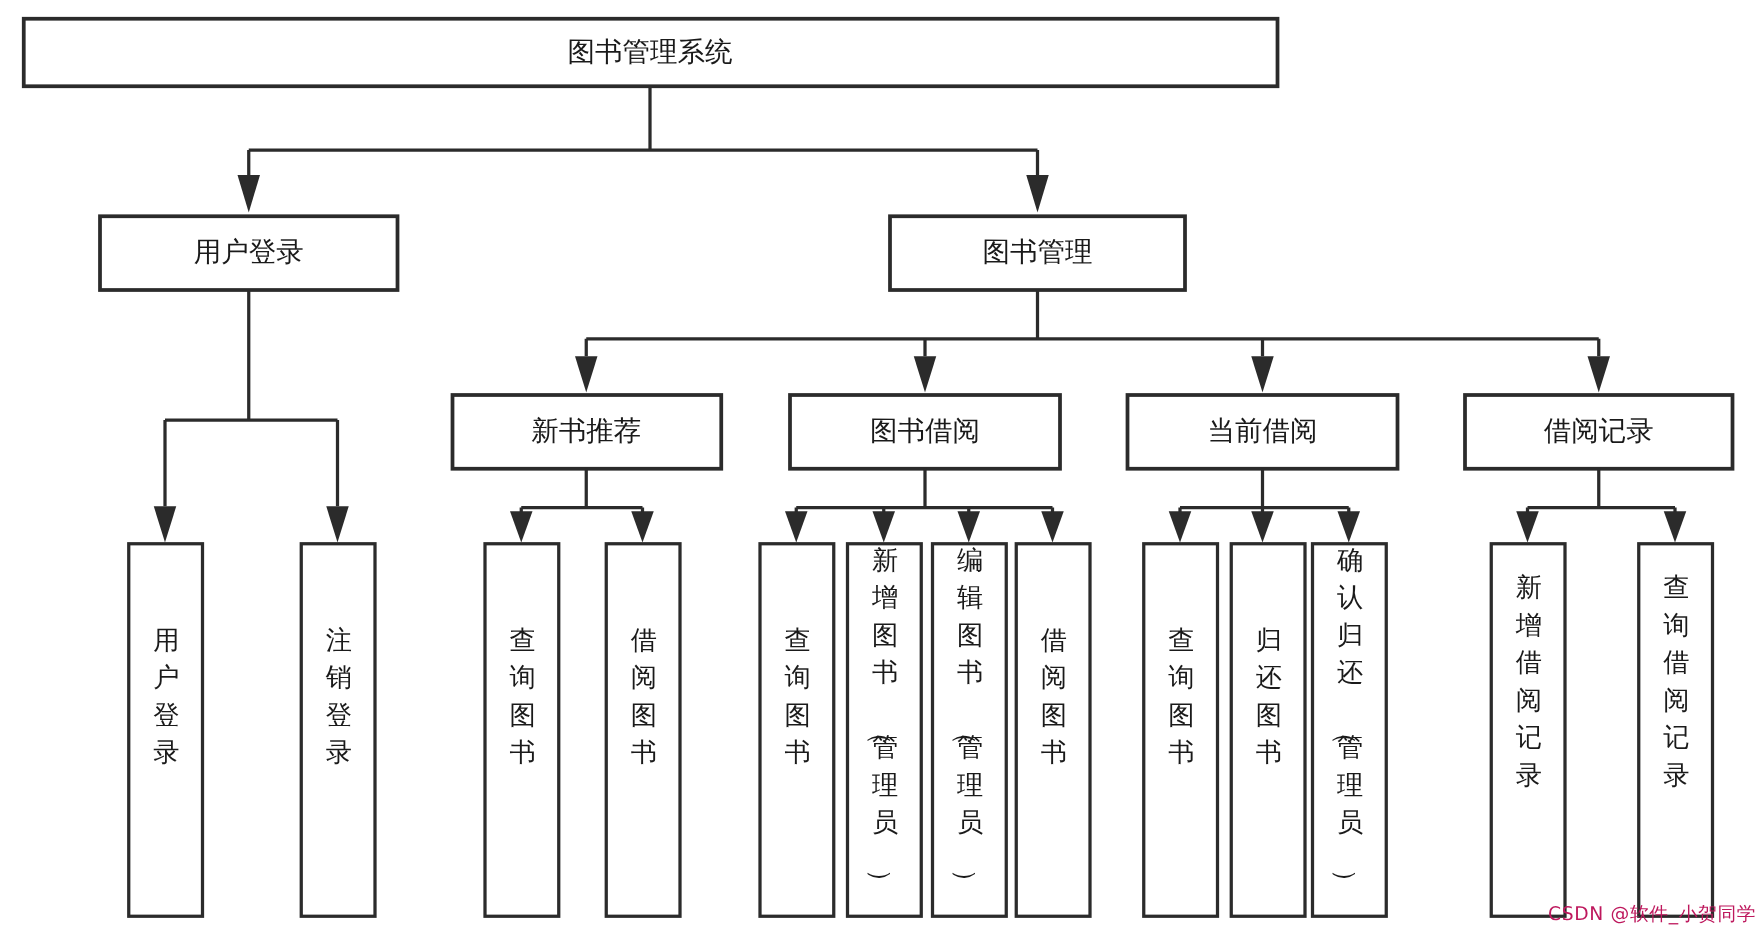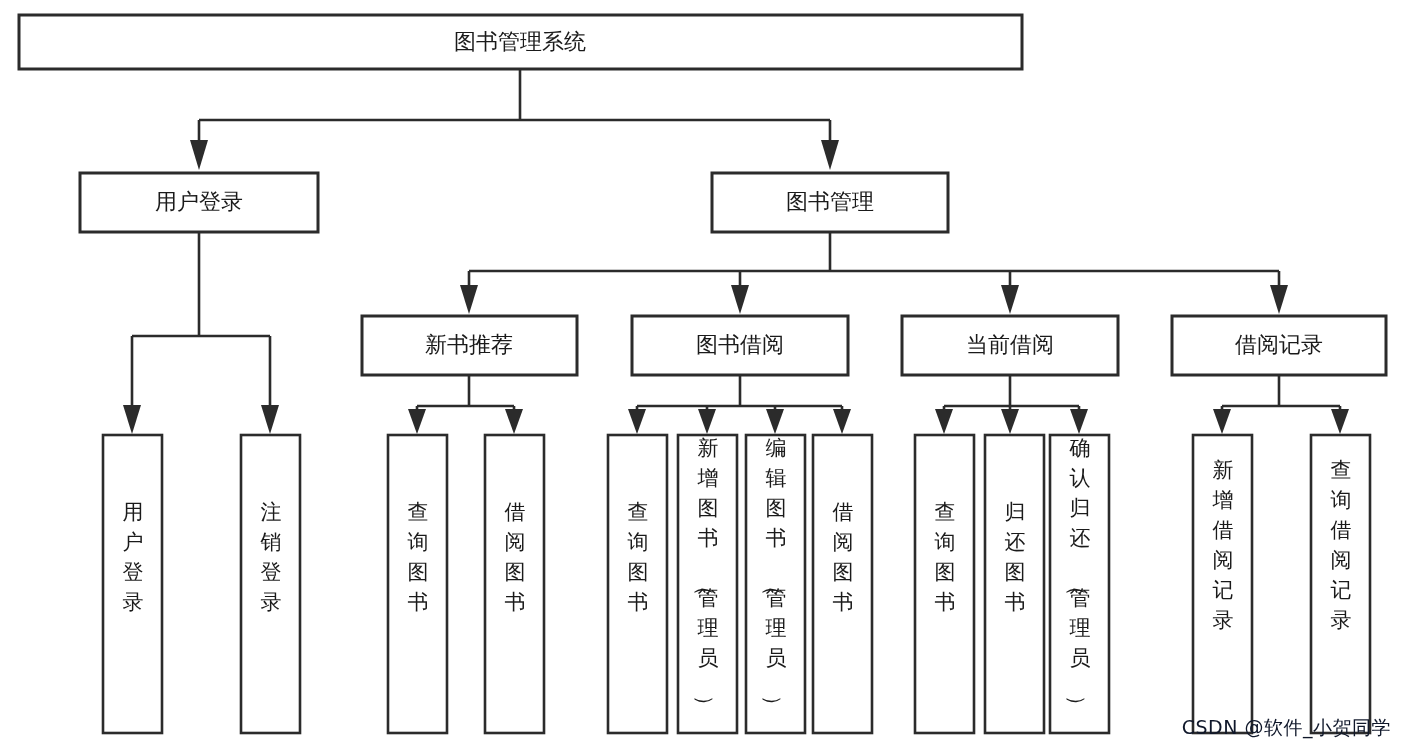--- a/index.html
+++ b/index.html
@@ -49,25 +49,25 @@
     dominant-baseline: middle;
   }
   .node-label-v {
     font-family: "DejaVu Sans", "Liberation Sans", sans-serif;
     font-size: 21px;
     fill: #1a1a1a;
     text-anchor: middle;
   }
   .watermark {
     position: absolute;
-    right: 14px;
+    right: 0;
     bottom: 6px;
     font-family: "DejaVu Sans", "Liberation Sans", sans-serif;
-    font-size: 19px;
-    color: #0f172a;
+    font-size: 15px;
+    color: #be185d;
     letter-spacing: 0.5px;
     white-space: nowrap;
     user-select: none;
   }
 </style>
 </head>
 <body>
 
 <svg id="diagram-canvas" viewBox="0 0 1405 747" xmlns="http://www.w3.org/2000/svg">
 

